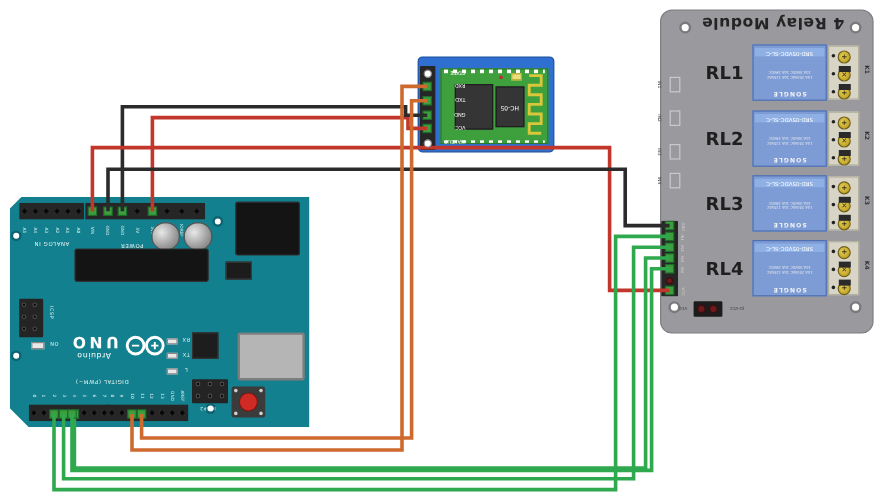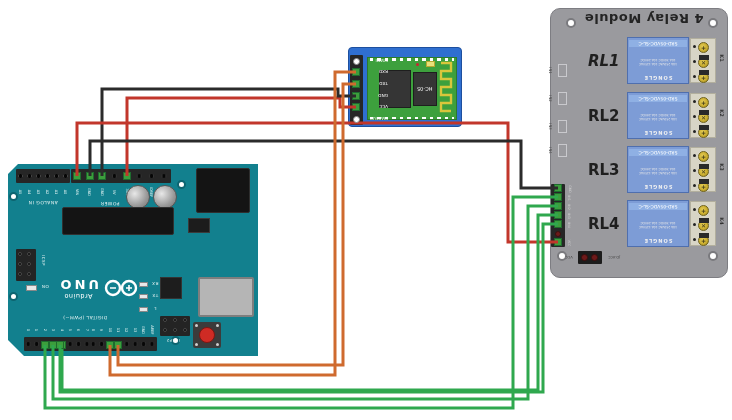--- a/index.html
+++ b/index.html
@@ -271,21 +271,21 @@
       <div class="relay-body" style="top: 37px;">
         <div class="relay-inner">
           <div class="relay-brand">SONGLE</div>
           <div class="relay-rating">
             <div>10A 250VAC  10A 125VAC</div>
             <div>10A 30VDC  10A 28VDC</div>
           </div>
           <div class="relay-model">SRD-05VDC-SL-C</div>
         </div>
       </div>
-      <div class="rl-label" style="top: 52px; font-style: italic;">RL1</div>
+      <div class="rl-label" style="top: 52px;">RL1</div>
       <div class="terminal" style="top: 38px;">
         <div class="screw" style="left: 7px; top: 3px;">+</div>
         <div class="tdot" style="left: 2px; top: 6px;"></div>
         <div class="screw" style="left: 7px; top: 18px;">✕</div>
         <div class="tdot" style="left: 2px; top: 21px;"></div>
         <div class="screw" style="left: 7px; top: 33px;">+</div>
         <div class="tdot" style="left: 2px; top: 36px;"></div>
         <div class="tblock" style="left: 8px; top: 15.5px; width: 10px; height: 5px;"></div>
         <div class="tblock" style="left: 8px; top: 30.5px; width: 10px; height: 5px;"></div>
       </div>

